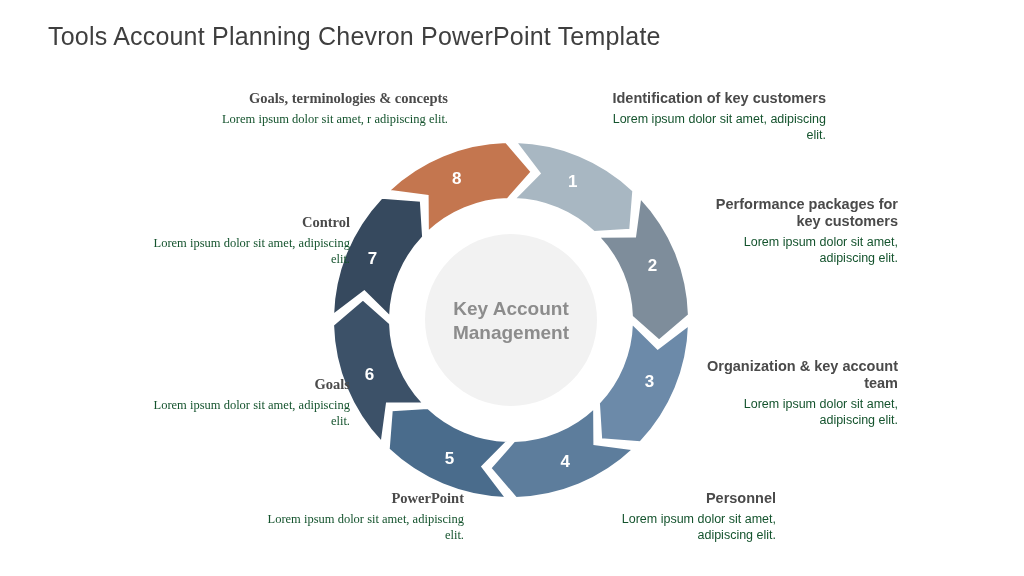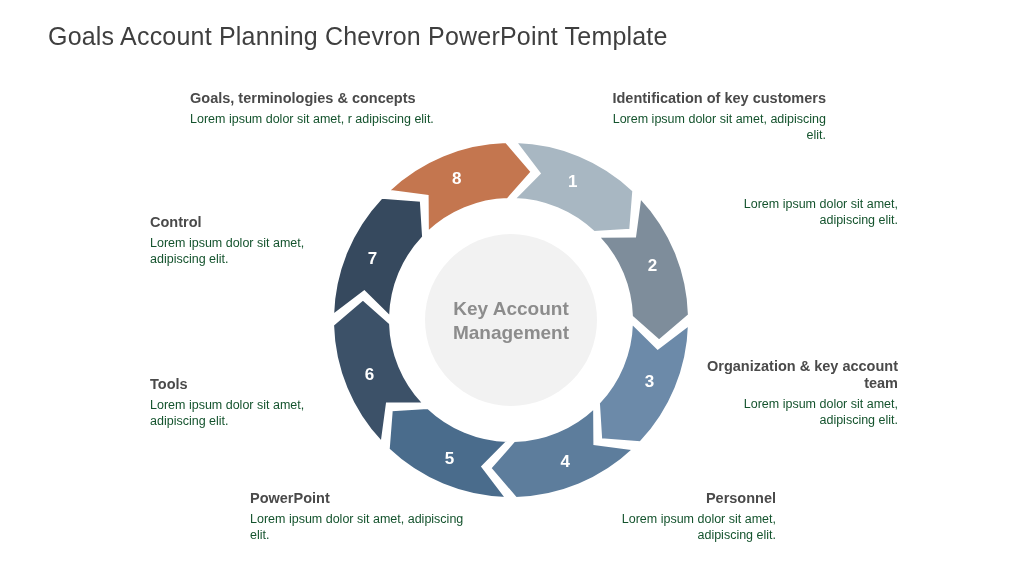--- a/index.html
+++ b/index.html
@@ -34,39 +34,39 @@
 
   .callout{position:absolute;}
   .callout .ttl{
     font-size:14.5px;font-weight:bold;color:#4a4a4a;
     line-height:17px;margin-bottom:4px;
   }
   .callout .body{
     font-size:12.5px;font-weight:400;color:#14532d;
     line-height:16px;
   }
-  .ta-r{text-align:left;}
+  .ta-r{text-align:right;font-family:Liberation Serif, serif;}
   .ta-l{text-align:right;}
 
   
   #c1{left:190px;top:90px;width:258px;}
   #c2{left:596px;top:90px;width:230px;}
   #c3{left:688px;top:196px;width:210px;}
   #c4{left:688px;top:358px;width:210px;}
   #c5{left:566px;top:490px;width:210px;}
   #c6{left:250px;top:490px;width:214px;}
   #c7{left:150px;top:376px;width:200px;}
   #c8{left:150px;top:214px;width:200px;}
 </style>
 </head>
 <body>
 
 <div id="slide">
 
-  <div id="title">Goals Account Planning Chevron PowerPoint Template</div>
+  <div id="title">Tools Account Planning Chevron PowerPoint Template</div>
 
   <svg id="wheel" viewBox="0 0 1024 576">
     <g id="segments">
         <path d="M 515.9700516927952 142.06939952281692 A 178 178 0 0 1 633.3015769231872 190.66970856716628 L 630.2387973593717 229.82040583208027 L 594.1375888073352 232.0844648125119 A 121 121 0 0 0 514.3785182855518 199.04717608011714 L 539.7820339956231 173.29674673315935 Z" fill="#a8b7c2" stroke="#ffffff" stroke-width="2"></path>
         <text class="seg-num" x="572.6206014259838" y="181.59786316714596">1</text>
         <path d="M 640.3302914328337 197.69842307681267 A 178 178 0 0 1 688.9306004771831 315.02994830720473 L 659.0811647541271 340.5479596325534 L 631.9528239198829 316.6214817144482 A 121 121 0 0 0 598.9155351874881 236.8624111926648 L 635.0868366217575 236.61710620753632 Z" fill="#7e8d9b" stroke="#ffffff" stroke-width="2"></path>
         <text class="seg-num" x="652.4374346143261" y="265.707255643887">2</text>
         <path d="M 688.9306004771831 324.97005169279527 A 178 178 0 0 1 640.3302914328337 442.30157692318727 L 601.1795941679197 439.23879735937163 L 598.9155351874881 403.1375888073352 A 121 121 0 0 0 631.9528239198829 323.3785182855518 L 657.7032532668406 348.7820339956231 Z" fill="#6c8aa9" stroke="#ffffff" stroke-width="2"></path>
         <text class="seg-num" x="649.402136832854" y="381.6206014259837">3</text>
         <path d="M 633.3015769231873 449.3302914328337 A 178 178 0 0 1 515.9700516927953 497.9306004771831 L 490.4520403674466 468.08116475412714 L 514.3785182855519 440.95282391988286 A 121 121 0 0 0 594.1375888073352 407.91553518748805 L 594.3828937924637 444.0868366217574 Z" fill="#5d7d9c" stroke="#ffffff" stroke-width="2"></path>
@@ -91,40 +91,41 @@
     <div class="ttl">Goals, terminologies &amp; concepts</div>
     <div class="body">Lorem ipsum dolor sit amet, r adipiscing elit.</div>
   </div>
 
   <div class="callout ta-l" id="c2">
     <div class="ttl">Identification of key customers</div>
     <div class="body">Lorem ipsum dolor sit amet, adipiscing elit.</div>
   </div>
 
   <div class="callout ta-l" id="c3">
+    <div class="ttl">Performance packages for key customers</div>
     <div class="body">Lorem ipsum dolor sit amet, adipiscing elit.</div>
   </div>
 
   <div class="callout ta-l" id="c4">
     <div class="ttl">Organization &amp; key account team</div>
     <div class="body">Lorem ipsum dolor sit amet, adipiscing elit.</div>
   </div>
 
   <div class="callout ta-l" id="c5">
     <div class="ttl">Personnel</div>
     <div class="body">Lorem ipsum dolor sit amet, adipiscing elit.</div>
   </div>
 
   <div class="callout ta-r" id="c6">
     <div class="ttl">PowerPoint</div>
     <div class="body">Lorem ipsum dolor sit amet, adipiscing elit.</div>
   </div>
 
   <div class="callout ta-r" id="c7">
-    <div class="ttl">Tools</div>
+    <div class="ttl">Goals</div>
     <div class="body">Lorem ipsum dolor sit amet, adipiscing elit.</div>
   </div>
 
   <div class="callout ta-r" id="c8">
     <div class="ttl">Control</div>
     <div class="body">Lorem ipsum dolor sit amet, adipiscing elit.</div>
   </div>
 
 </div>
 

